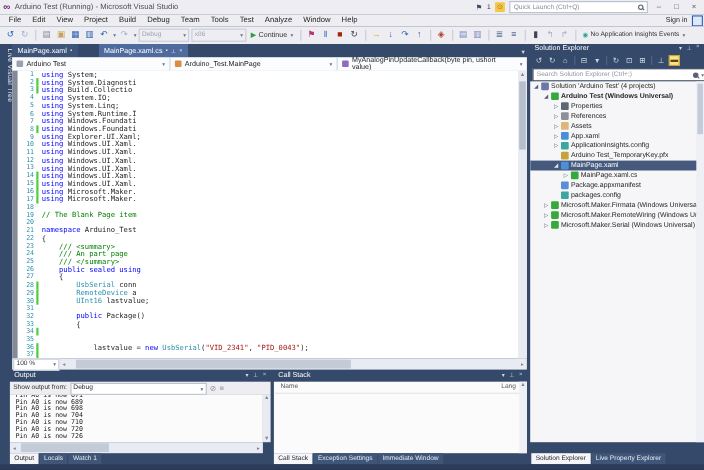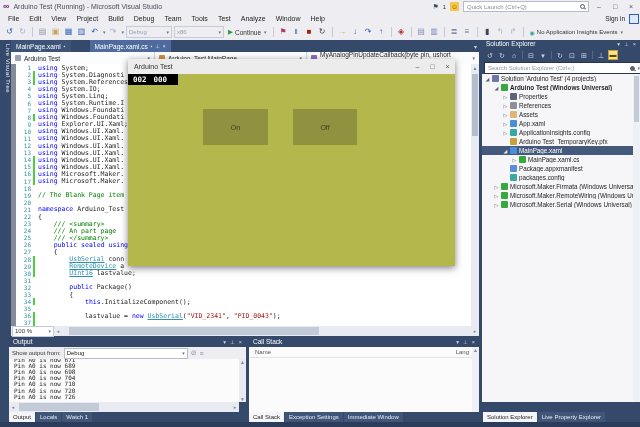--- a/index.html
+++ b/index.html
@@ -45,21 +45,21 @@
   .nav-ico{width:6px;height:6px;border-radius:1px;}
   .nav-caret{margin-left:auto;font-size:5px;color:#6a7182;}
   .editor-body{position:absolute;left:0;top:24px;width:468px;height:262px;background:#fff;overflow:hidden;}
   .glyph-margin{position:absolute;left:0;top:0;width:5px;height:100%;background:#848a97;}
   .code-rows{position:absolute;left:5px;top:0;}
   .code-row{display:flex;height:7.1px;align-items:center;}
   .ln{width:15px;text-align:right;color:#2b91af;font:6px "DejaVu Sans Mono",monospace;padding-right:2px;flex:none;}
   .chg{width:2px;height:7.1px;flex:none;margin-right:3px;}
   .chg.on{background:#4ece3d;}
   .code{white-space:pre;font:6.5px "DejaVu Sans Mono",monospace;color:#000;}
-  .tok-k{color:#0000ff;} .tok-p{color:#1e1e1e;} .tok-t{color:#2b91af;text-decoration:underline;} .tok-s{color:#a31515;} .tok-c{color:#008000;}
+  .tok-k{color:#0000ff;} .tok-p{color:#1e1e1e;} .tok-t{color:#2b91af;} .tok-s{color:#a31515;} .tok-c{color:#008000;}
   .ed-vscroll{position:absolute;right:0;top:0;width:8px;height:262px;background:#e8ebf2;}
   .ed-vscroll .arr{display:block;text-align:center;font-size:5px;color:#7d8699;height:8px;line-height:8px;}
   .ed-vthumb{position:absolute;left:1px;top:10px;width:6px;height:62px;background:#b6bdcd;}
   .ed-status{position:absolute;left:0;top:286px;width:468px;height:10px;background:#e8ebf2;display:flex;align-items:center;}
   .zoom-dd{width:36px;height:9px;background:#fff;border:1px solid #c6cbd9;font-size:6px;color:#333;display:flex;align-items:center;justify-content:space-between;padding:0 2px;margin-left:1px;}
   .h-arr{font-size:5px;color:#7d8699;width:8px;text-align:center;}
   .ed-htrack{position:relative;flex:1;height:8px;margin:0 1px;}
   .ed-hthumb{position:absolute;left:6px;top:0;width:250px;height:8px;background:#c3cad8;}
   
   .panel-title{height:11px;display:flex;align-items:center;color:#fff;font-size:6.5px;padding:0 4px;}
@@ -262,21 +262,21 @@
             <span class="code"><span class="tok-k">using</span><span class="tok-p"> System;</span></span>
           </div>
           <div class="code-row">
             <span class="ln">2</span>
             <span class="chg on"></span>
             <span class="code"><span class="tok-k">using</span><span class="tok-p"> System.Diagnosti</span></span>
           </div>
           <div class="code-row">
             <span class="ln">3</span>
             <span class="chg on"></span>
-            <span class="code"><span class="tok-k">using</span><span class="tok-p"> System.References</span></span>
+            <span class="code"><span class="tok-k">using</span><span class="tok-p"> Build.Collectio</span></span>
           </div>
           <div class="code-row">
             <span class="ln">4</span>
             <span class="chg"></span>
             <span class="code"><span class="tok-k">using</span><span class="tok-p"> System.IO;</span></span>
           </div>
           <div class="code-row">
             <span class="ln">5</span>
             <span class="chg"></span>
             <span class="code"><span class="tok-k">using</span><span class="tok-p"> System.Linq;</span></span>
@@ -417,21 +417,20 @@
             <span class="code"><span class="tok-p">        </span><span class="tok-k">public</span><span class="tok-p"> Package()</span></span>
           </div>
           <div class="code-row">
             <span class="ln">33</span>
             <span class="chg"></span>
             <span class="code"><span class="tok-p">        {</span></span>
           </div>
           <div class="code-row">
             <span class="ln">34</span>
             <span class="chg on"></span>
-            <span class="code"><span class="tok-p">            </span><span class="tok-k">this</span><span class="tok-p">.InitializeComponent();</span></span>
           </div>
           <div class="code-row">
             <span class="ln">35</span>
             <span class="chg"></span>
             <span class="code"></span>
           </div>
           <div class="code-row">
             <span class="ln">36</span>
             <span class="chg on"></span>
             <span class="code"><span class="tok-p">            lastvalue = </span><span class="tok-k">new</span><span class="tok-p"> </span><span class="tok-t">UsbSerial</span><span class="tok-p">(</span><span class="tok-s">"VID_2341"</span><span class="tok-p">, </span><span class="tok-s">"PID_0043"</span><span class="tok-p">);</span></span>
@@ -638,32 +637,14 @@
       <span class="btab">Exception Settings</span>
       <span class="btab">Immediate Window</span>
     </div>
   <div class="btabs" id="tabs-right" style="left:483px;">
       <span class="btab active">Solution Explorer</span>
       <span class="btab">Live Property Explorer</span>
     </div>
 
   <div class="statusbar"></div>
 
-  <div class="app-window">
-    <div class="aw-title">
-      <span>Arduino Test</span>
-      <span class="aw-btns">
-        <span class="aw-btn-ctl">–</span>
-        <span class="aw-btn-ctl">□</span>
-        <span class="aw-btn-ctl">×</span>
-      </span>
-    </div>
-    <div class="aw-client">
-      <div class="aw-counter">
-        <span>002</span>
-        <span>000</span>
-      </div>
-      <div class="aw-push aw-on">On</div>
-      <div class="aw-push aw-off">Off</div>
-    </div>
-  </div>
 
 </div>
 
 </body></html>

